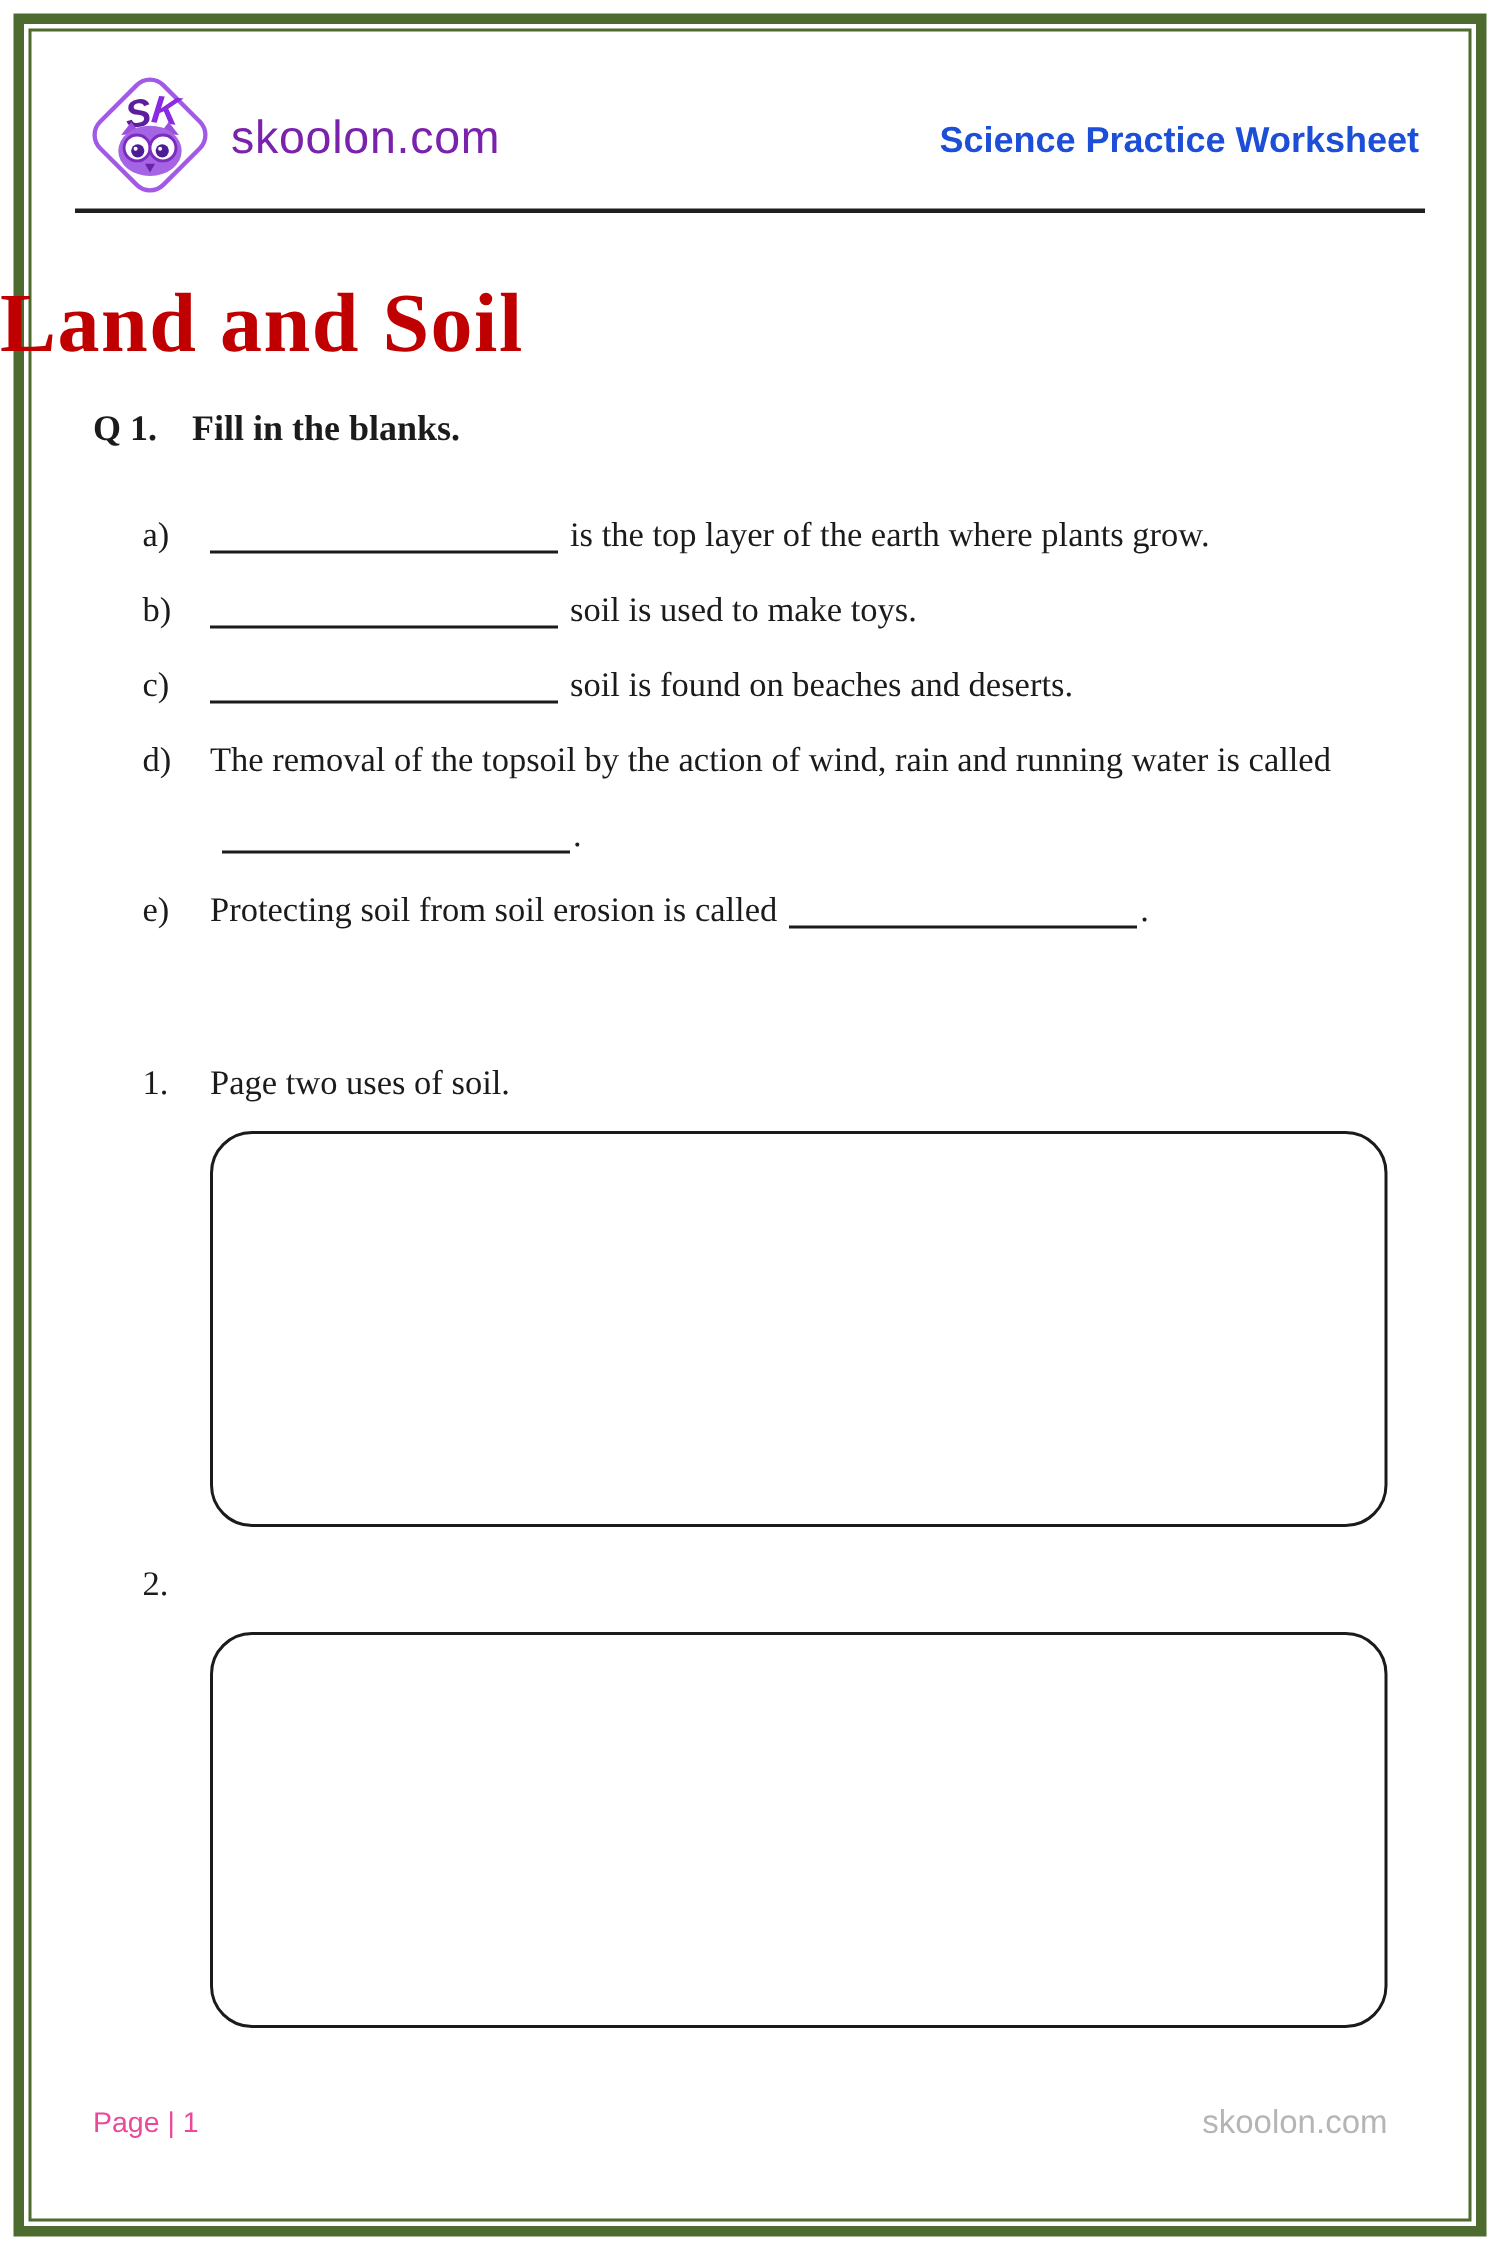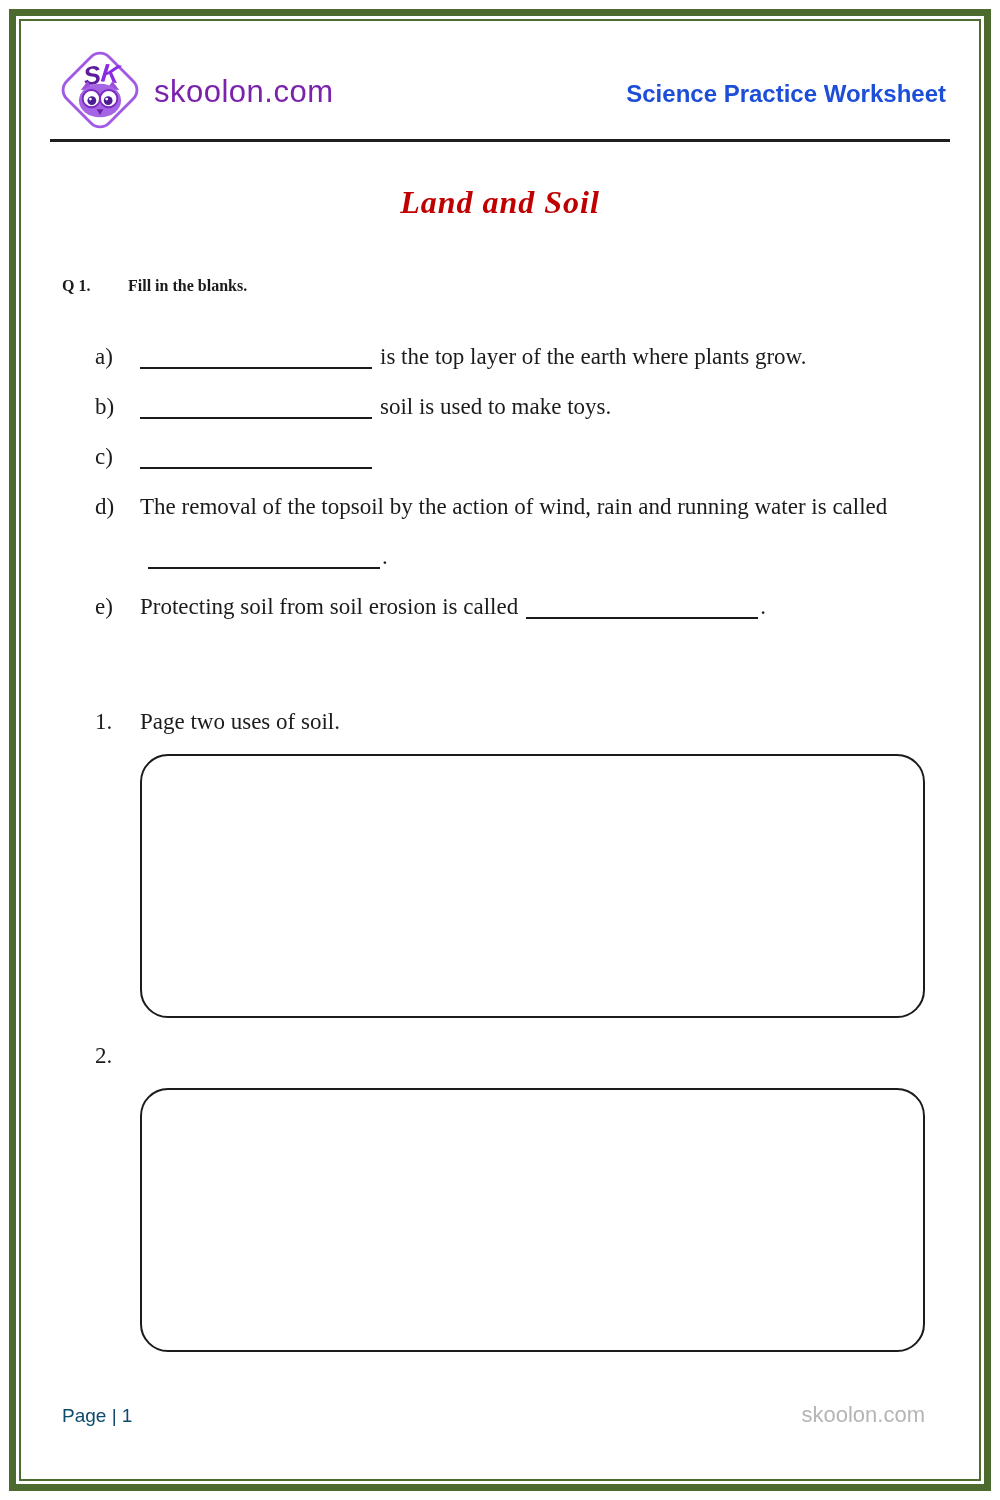--- a/index.html
+++ b/index.html
@@ -14,43 +14,43 @@
 
   
   .header { position: absolute; left: 50px; right: 50px; top: 40px; height: 100px; }
   .logo-wrap { position: absolute; left: 2px; top: 2px; display: flex; align-items: center; }
   .logo-svg { width: 96px; height: 96px; display: block; }
   .logo-text { font-family: "Liberation Sans", sans-serif; font-size: 31px; color: #7b22ad; margin-left: 6px; letter-spacing: 0.5px; position: relative; top: 2px; }
   .worksheet-type { position: absolute; right: 4px; top: 40px; font-family: "Liberation Sans", sans-serif; font-size: 24px; font-weight: 600; color: #1d4ed8; }
   .header-rule { position: absolute; left: 50px; right: 50px; top: 139px; height: 3px; background: #1f1f1f; }
 
   
-  .doc-title { position: absolute; left: 0; right: 0; top: 184px; text-align: center; font-size: 32px; font-weight: bold; color: #c00000; letter-spacing: 1px; font-style: italic; }
+  .doc-title { position: absolute; left: 0; right: 0; top: 184px; font-size: 56px; font-weight: bold; color: #c00000; letter-spacing: 1px; }
 
   
   .q1 { position: absolute; left: 62px; right: 62px; top: 270px; }
-  .q-heading { font-size: 16px; font-weight: bold; height: 32px; line-height: 32px; }
+  .q-heading { font-size: 24px; font-weight: bold; height: 32px; line-height: 32px; }
   .q-heading .q-label { display: inline-block; width: 66px; }
   .q1-items { margin-top: 30px; }
   .q1-item { display: flex; line-height: 50px; font-size: 23px; }
   .item-label { display: inline-block; margin-left: 33px; width: 45px; flex-shrink: 0; }
   .item-body { flex: 1; max-width: 785px; }
   .blank { display: inline-block; width: 232px; height: 30px; border-bottom: 2px solid #1b1b1b; transform: translateY(5px); }
   .item-body .before:not(:empty) + .blank { margin-left: 8px; }
   .after { margin-left: 8px; }
   .after.period { margin-left: 2px; }
 
   
   .q2 { position: absolute; left: 62px; right: 62px; top: 672px; }
   .q2-question { margin-top: 34px; line-height: 32px; font-size: 23px; display: flex; }
   .q2-question.second { margin-top: 22px; }
   .answer-box { margin-left: 78px; margin-top: 16px; width: 785px; height: 264px; border: 2px solid #1b1b1b; border-radius: 28px; background: #ffffff; }
 
   
-  .footer-left { position: absolute; left: 62px; top: 1405px; font-family: "Liberation Sans", sans-serif; font-size: 19px; color: #0c4a6e; }
+  .footer-left { position: absolute; left: 62px; top: 1405px; font-family: "Liberation Sans", sans-serif; font-size: 19px; color: #ec4899; }
   .footer-right { position: absolute; right: 75px; top: 1402px; font-family: "Liberation Sans", sans-serif; font-size: 22px; color: #b5b5b5; }
 </style>
 </head>
 <body>
 
 <div class="page">
 
   <div class="frame-outer">
     <div class="frame-inner"></div>
   </div>
@@ -91,21 +91,21 @@
         <div class="item-body"><span class="before"></span><span class="blank"></span><span class="after">is the top layer of the earth where plants grow.</span></div>
       </div>
 
       <div class="q1-item">
         <span class="item-label">b)</span>
         <div class="item-body"><span class="before"></span><span class="blank"></span><span class="after">soil is used to make toys.</span></div>
       </div>
 
       <div class="q1-item">
         <span class="item-label">c)</span>
-        <div class="item-body"><span class="before"></span><span class="blank"></span></div>
+        <div class="item-body"><span class="before"></span><span class="blank"></span><span class="after">soil is found on beaches and deserts.</span></div>
       </div>
 
       <div class="q1-item">
         <span class="item-label">d)</span>
         <div class="item-body"><span class="before">The removal of the topsoil by the action of wind, rain and running water is called</span><span class="blank"></span><span class="after period">.</span></div>
       </div>
 
       <div class="q1-item">
         <span class="item-label">e)</span>
         <div class="item-body"><span class="before">Protecting soil from soil erosion is called</span><span class="blank"></span><span class="after period">.</span></div>

